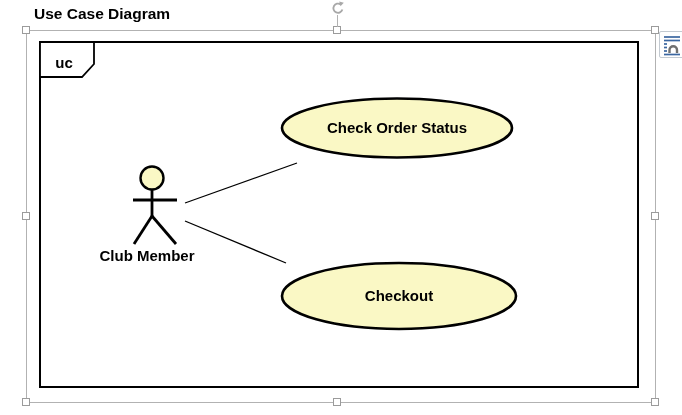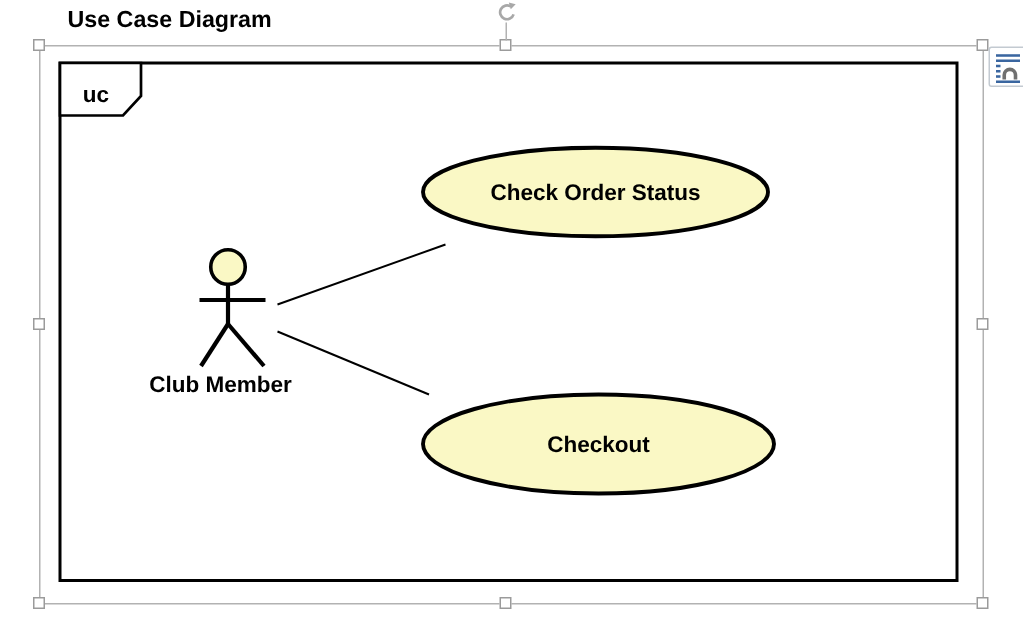--- a/index.html
+++ b/index.html
@@ -1,21 +1,21 @@
 <!DOCTYPE html>
 <html><head>
 <meta charset="utf-8">
 <style>
   html,body{margin:0;padding:0;}
   body{
     width:682px;height:415px;position:relative;background:#ffffff;
     overflow:hidden;font-family:"Liberation Sans",sans-serif;
   }
   .doc-title{
-    position:absolute;left:45px;top:5px;
+    position:absolute;left:34px;top:5px;
     font-size:15.5px;font-weight:700;color:#000;white-space:nowrap;
   }
   svg.diagram{position:absolute;left:0;top:0;}
   svg.diagram text{
     font-family:"Liberation Sans",sans-serif;
     font-weight:700;font-size:15px;fill:#000;text-anchor:middle;
   }
   .sel-rect{
     position:absolute;left:26px;top:30px;width:630px;height:373px;
     border:1px solid #b2b2b2;box-sizing:border-box;pointer-events:none;

